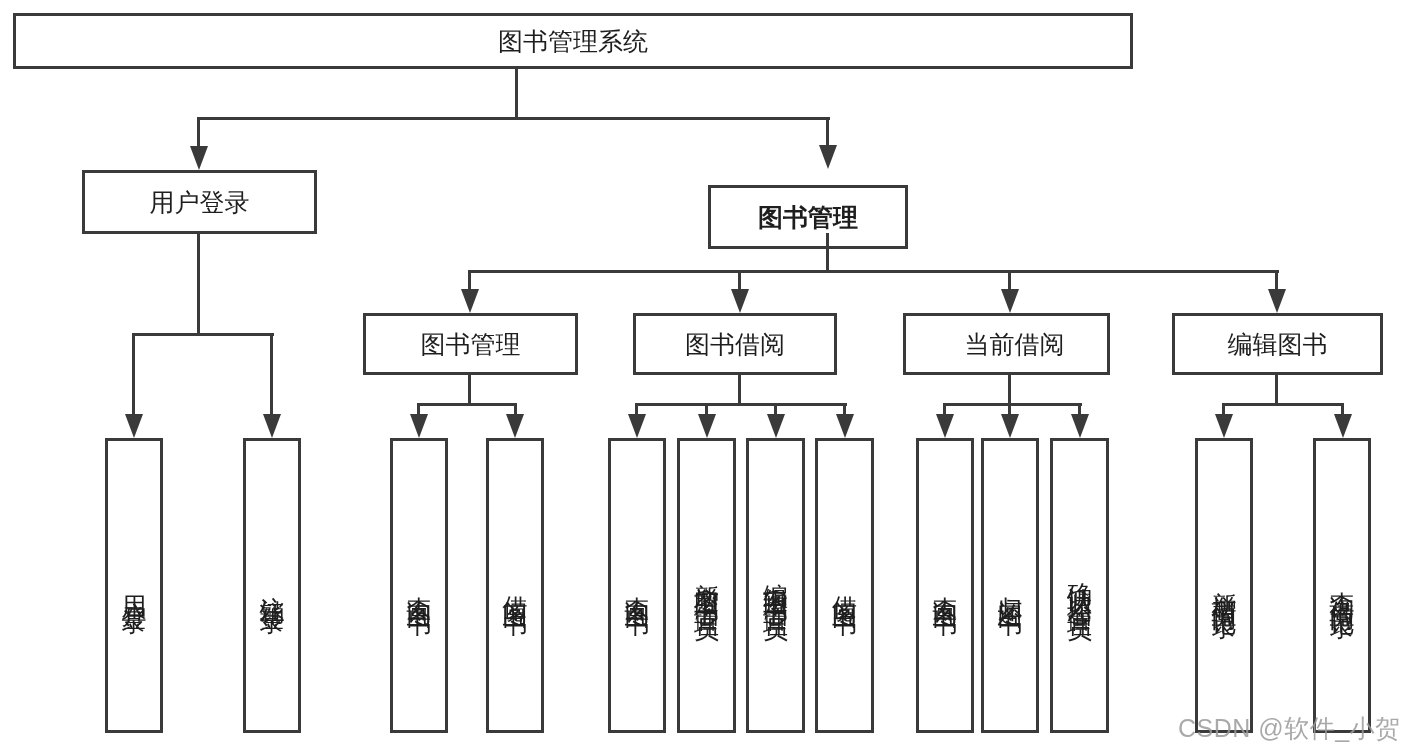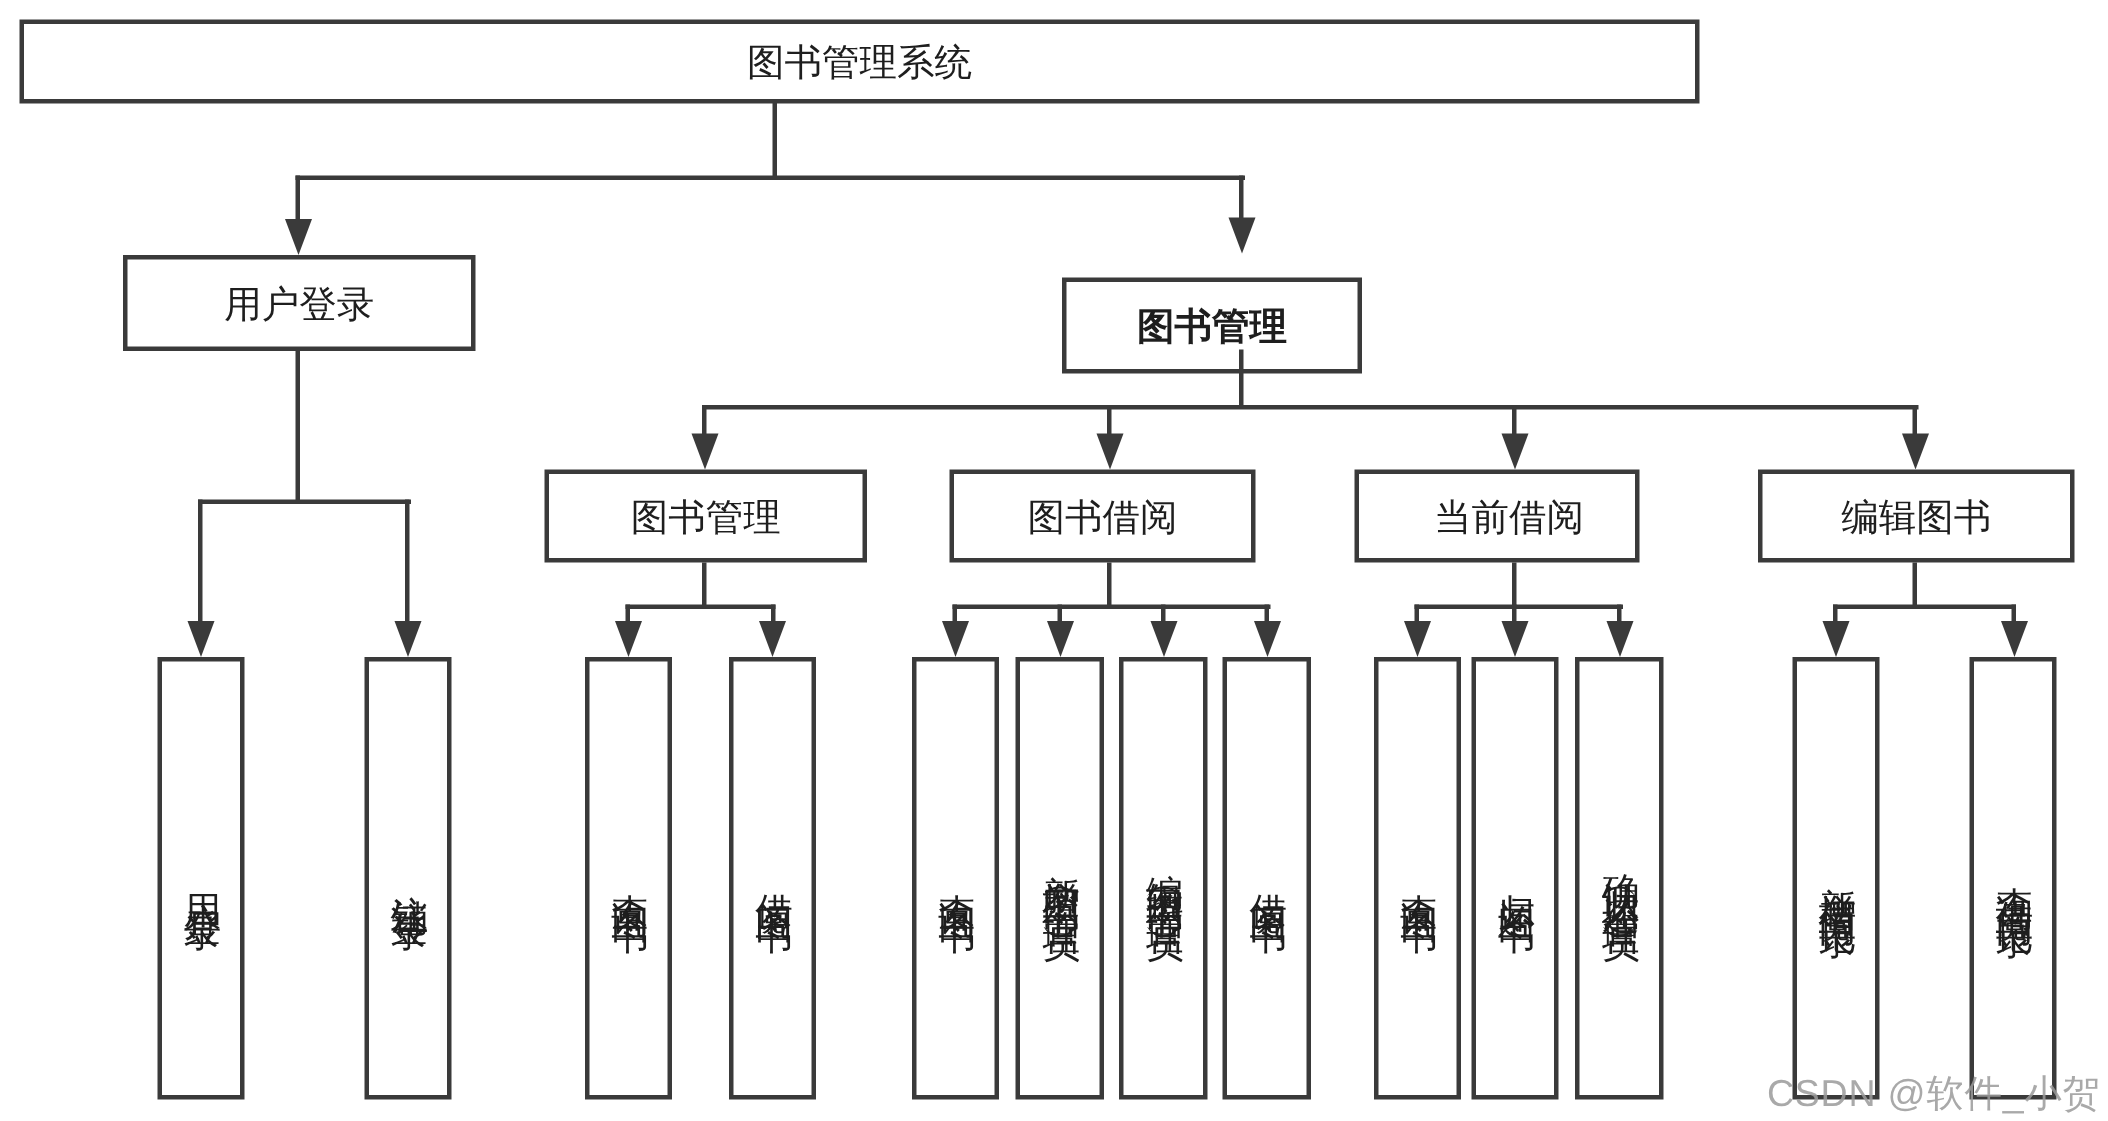--- a/index.html
+++ b/index.html
@@ -66,21 +66,21 @@
   <div class="arrow" style="left:461px;top:289px;"></div>
   <div class="vline" style="left:738px;top:270px;height:22px;"></div>
   <div class="arrow" style="left:731px;top:289px;"></div>
   <div class="vline" style="left:1008px;top:270px;height:22px;"></div>
   <div class="arrow" style="left:1001px;top:289px;"></div>
   <div class="vline" style="left:1275px;top:270px;height:22px;"></div>
   <div class="arrow" style="left:1268px;top:289px;"></div>
 
   <div class="node" style="left:363px;top:313px;width:215px;height:62px;">图书管理</div>
   <div class="node" style="left:633px;top:313px;width:204px;height:62px;">图书借阅</div>
-  <div class="node" style="left:903px;top:313px;width:190px;height:62px;padding-left:16px;">当前借阅</div>
+  <div class="node" style="left:903px;top:313px;width:207px;height:62px;padding-left:16px;">当前借阅</div>
   <div class="node" style="left:1172px;top:313px;width:211px;height:62px;">编辑图书</div>
 
   <div class="vline" style="left:468px;top:375px;height:30px;"></div>
   <div class="hline" style="left:417px;top:403px;width:100px;"></div>
   <div class="vline" style="left:417px;top:403px;height:13px;"></div>
   <div class="arrow" style="left:410px;top:414px;"></div>
   <div class="vline" style="left:514px;top:403px;height:13px;"></div>
   <div class="arrow" style="left:506px;top:414px;"></div>
 
   <div class="vline" style="left:738px;top:375px;height:30px;"></div>

